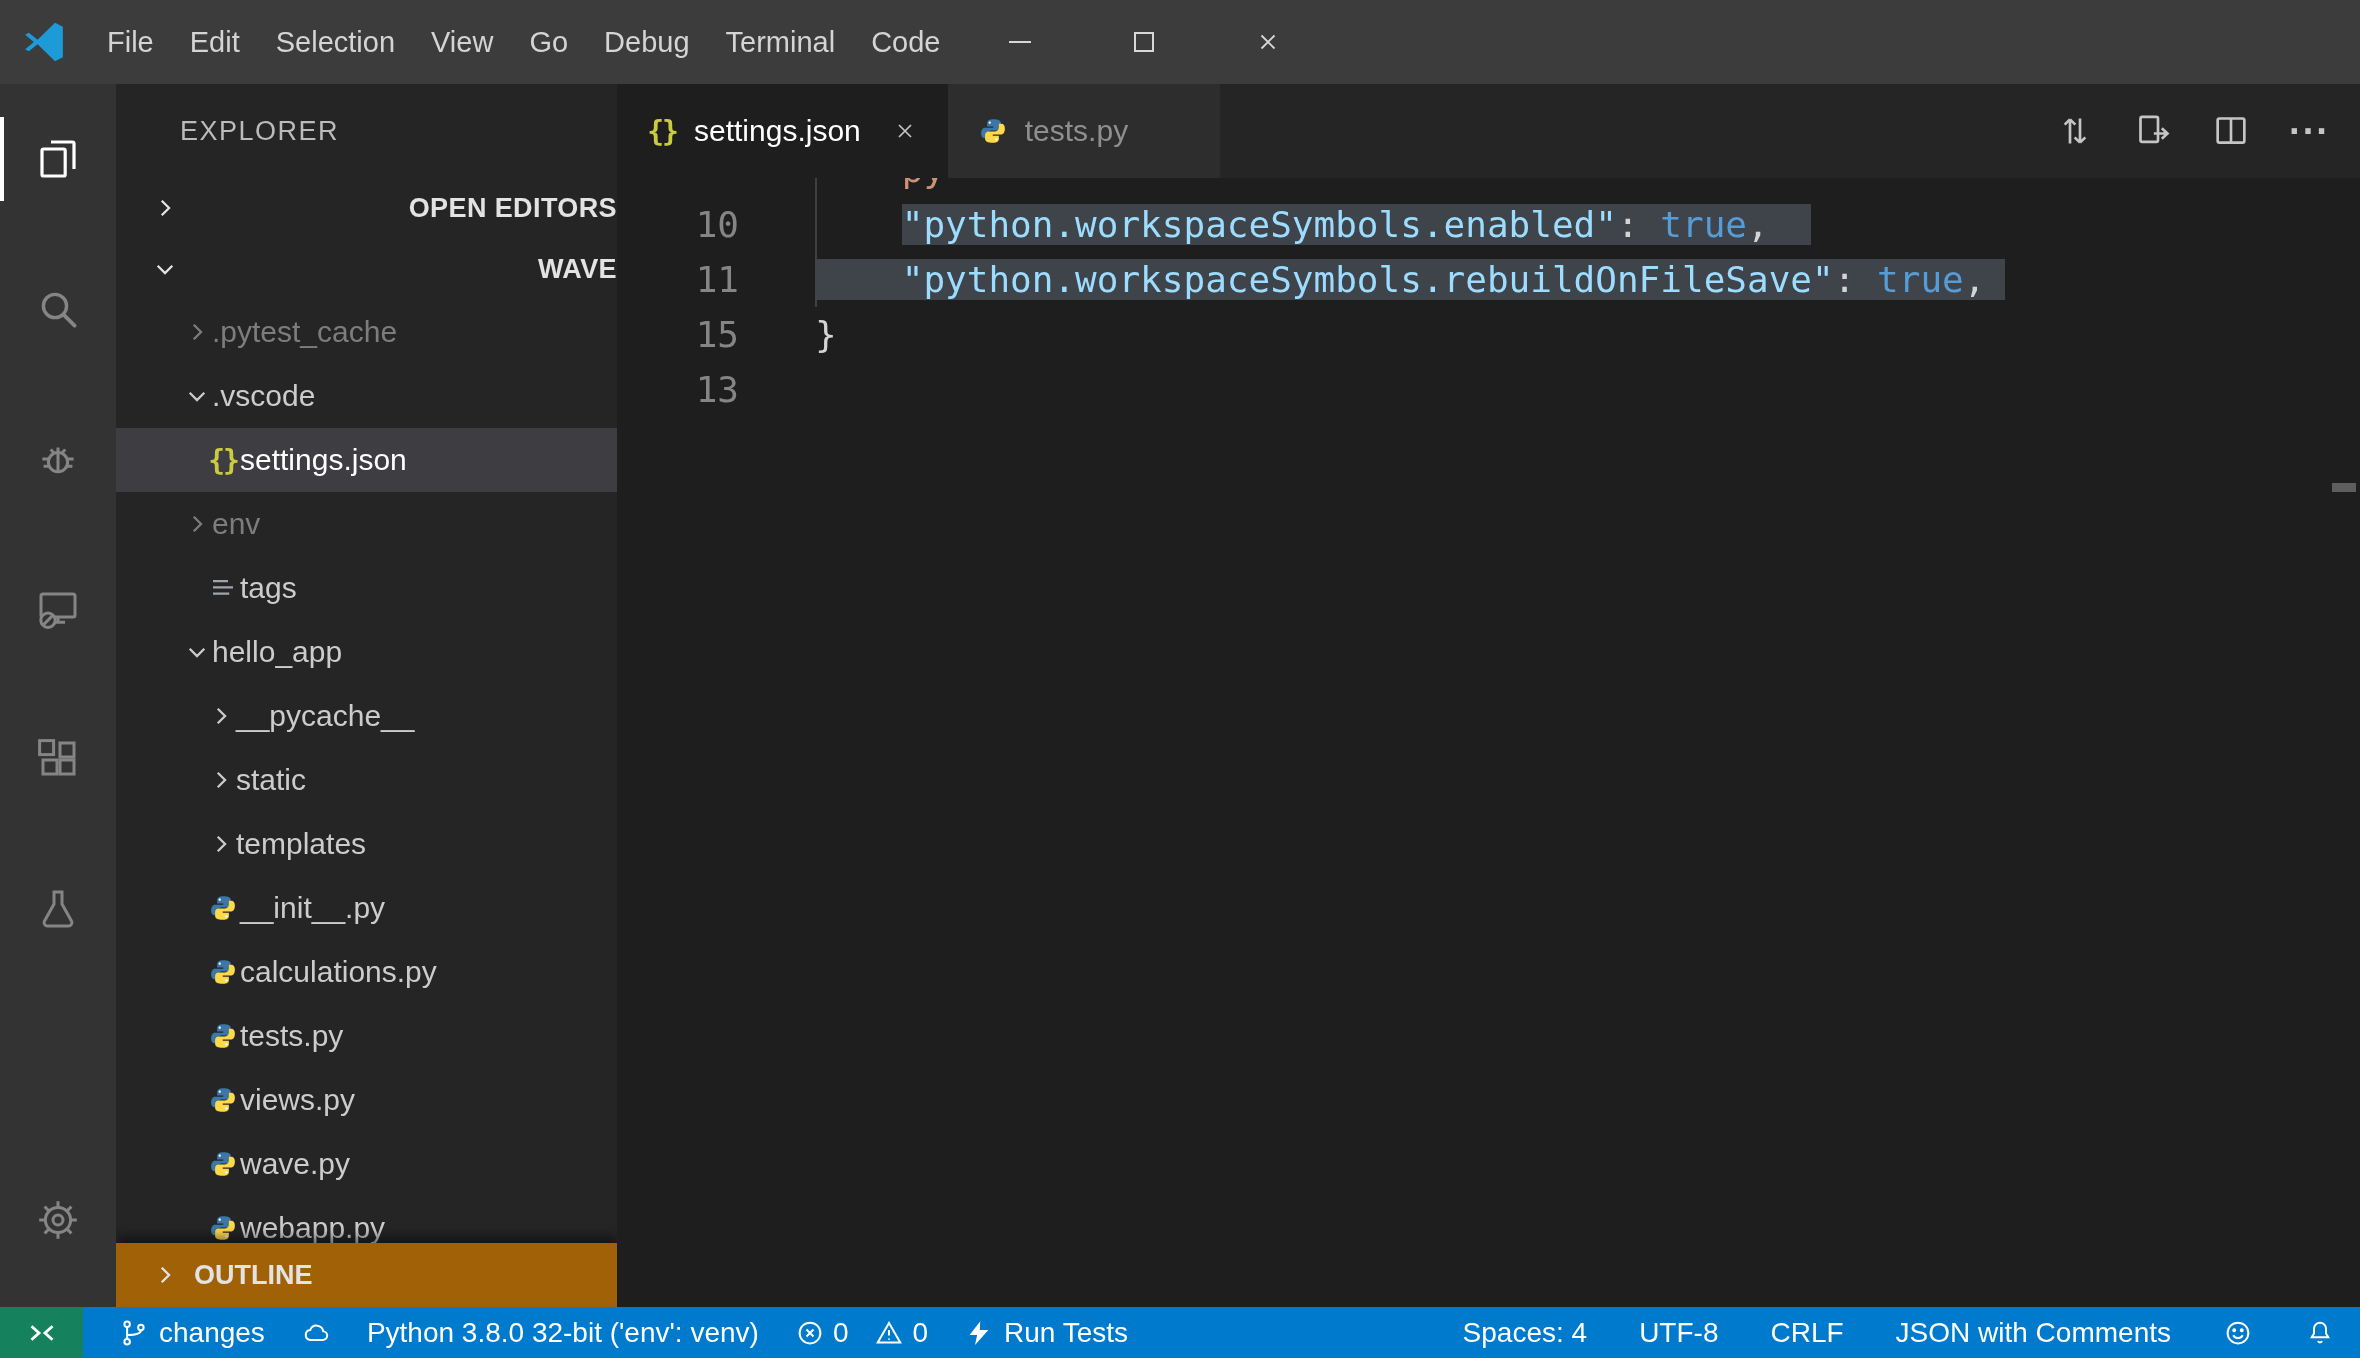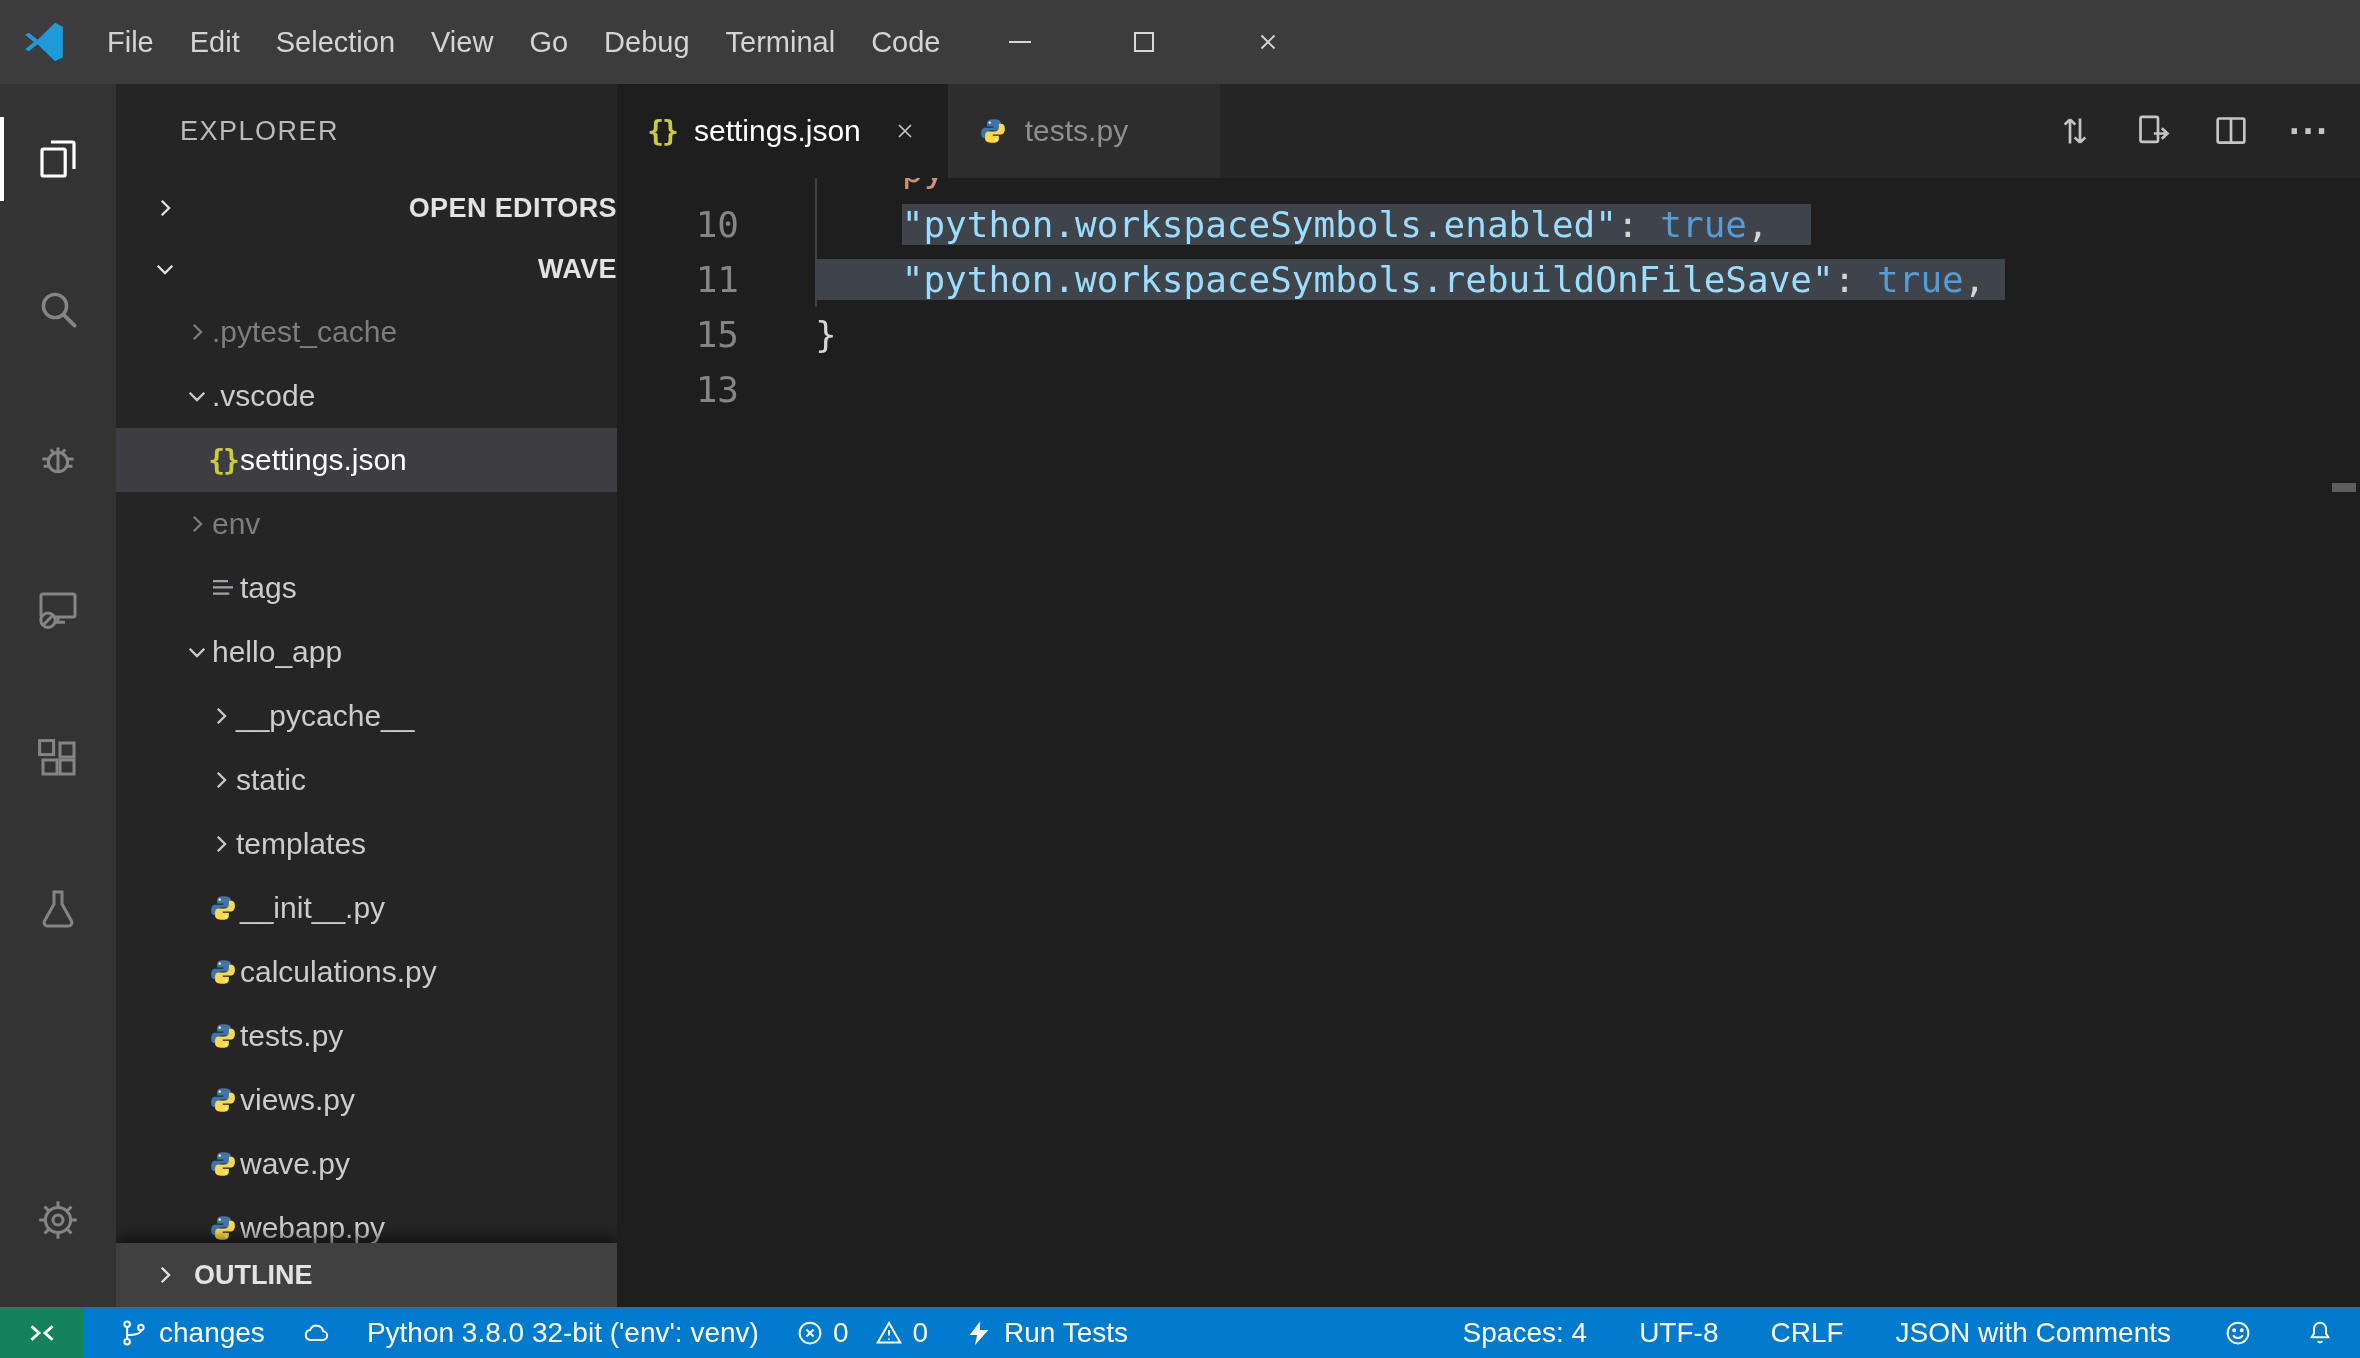--- a/index.html
+++ b/index.html
@@ -38,21 +38,21 @@
   .twisty svg{width:26px;height:26px;}
   .tree-row{height:64px;display:flex;align-items:center;cursor:pointer;}
   .depth1{padding-left:66px;}
   .depth2{padding-left:90px;}
   .file-ico{width:34px;display:flex;align-items:center;justify-content:center;flex:0 0 auto;}
   .file-ico svg{width:30px;height:30px;}
   .braces{font-family:"DejaVu Sans Mono",monospace;font-weight:bold;font-size:28px;color:#cbcb41;letter-spacing:-2px;}
   .lbl{white-space:nowrap;}
   .dim{color:#7d7d7d;}
   .selected{background:#3d3d42;color:#ffffff;}
-  .outline-row{position:absolute;left:0;right:0;bottom:0;height:64px;background:#404040;box-shadow:0 -7px 10px rgba(0,0,0,.45);display:flex;align-items:center;padding-left:34px;gap:14px;font-weight:bold;font-size:27px;color:#e3e3e3;}
+  .outline-row{position:absolute;left:0;right:0;bottom:0;height:64px;background:#a16207;box-shadow:0 -7px 10px rgba(0,0,0,.45);display:flex;align-items:center;padding-left:34px;gap:14px;font-weight:bold;font-size:27px;color:#e3e3e3;}
 
   
   .editor-group{flex:1;display:flex;flex-direction:column;min-width:0;}
   .tabbar{height:94px;background:#252526;display:flex;align-items:stretch;flex:0 0 auto;}
   .tab{display:flex;align-items:center;padding:0 28px;gap:15px;font-size:30px;cursor:pointer;}
   .tab.active{background:#1e1e1e;color:#ffffff;}
   .tab.inactive{background:#2d2d2d;color:#8f8f8f;border-right:1px solid #252526;padding-right:92px;}
   .tab .file-ico svg{width:30px;height:30px;}
   .tab-close{margin-left:14px;display:flex;align-items:center;justify-content:center;width:30px;height:30px;color:#c5c5c5;}
   .tab-close svg{width:24px;height:24px;}

